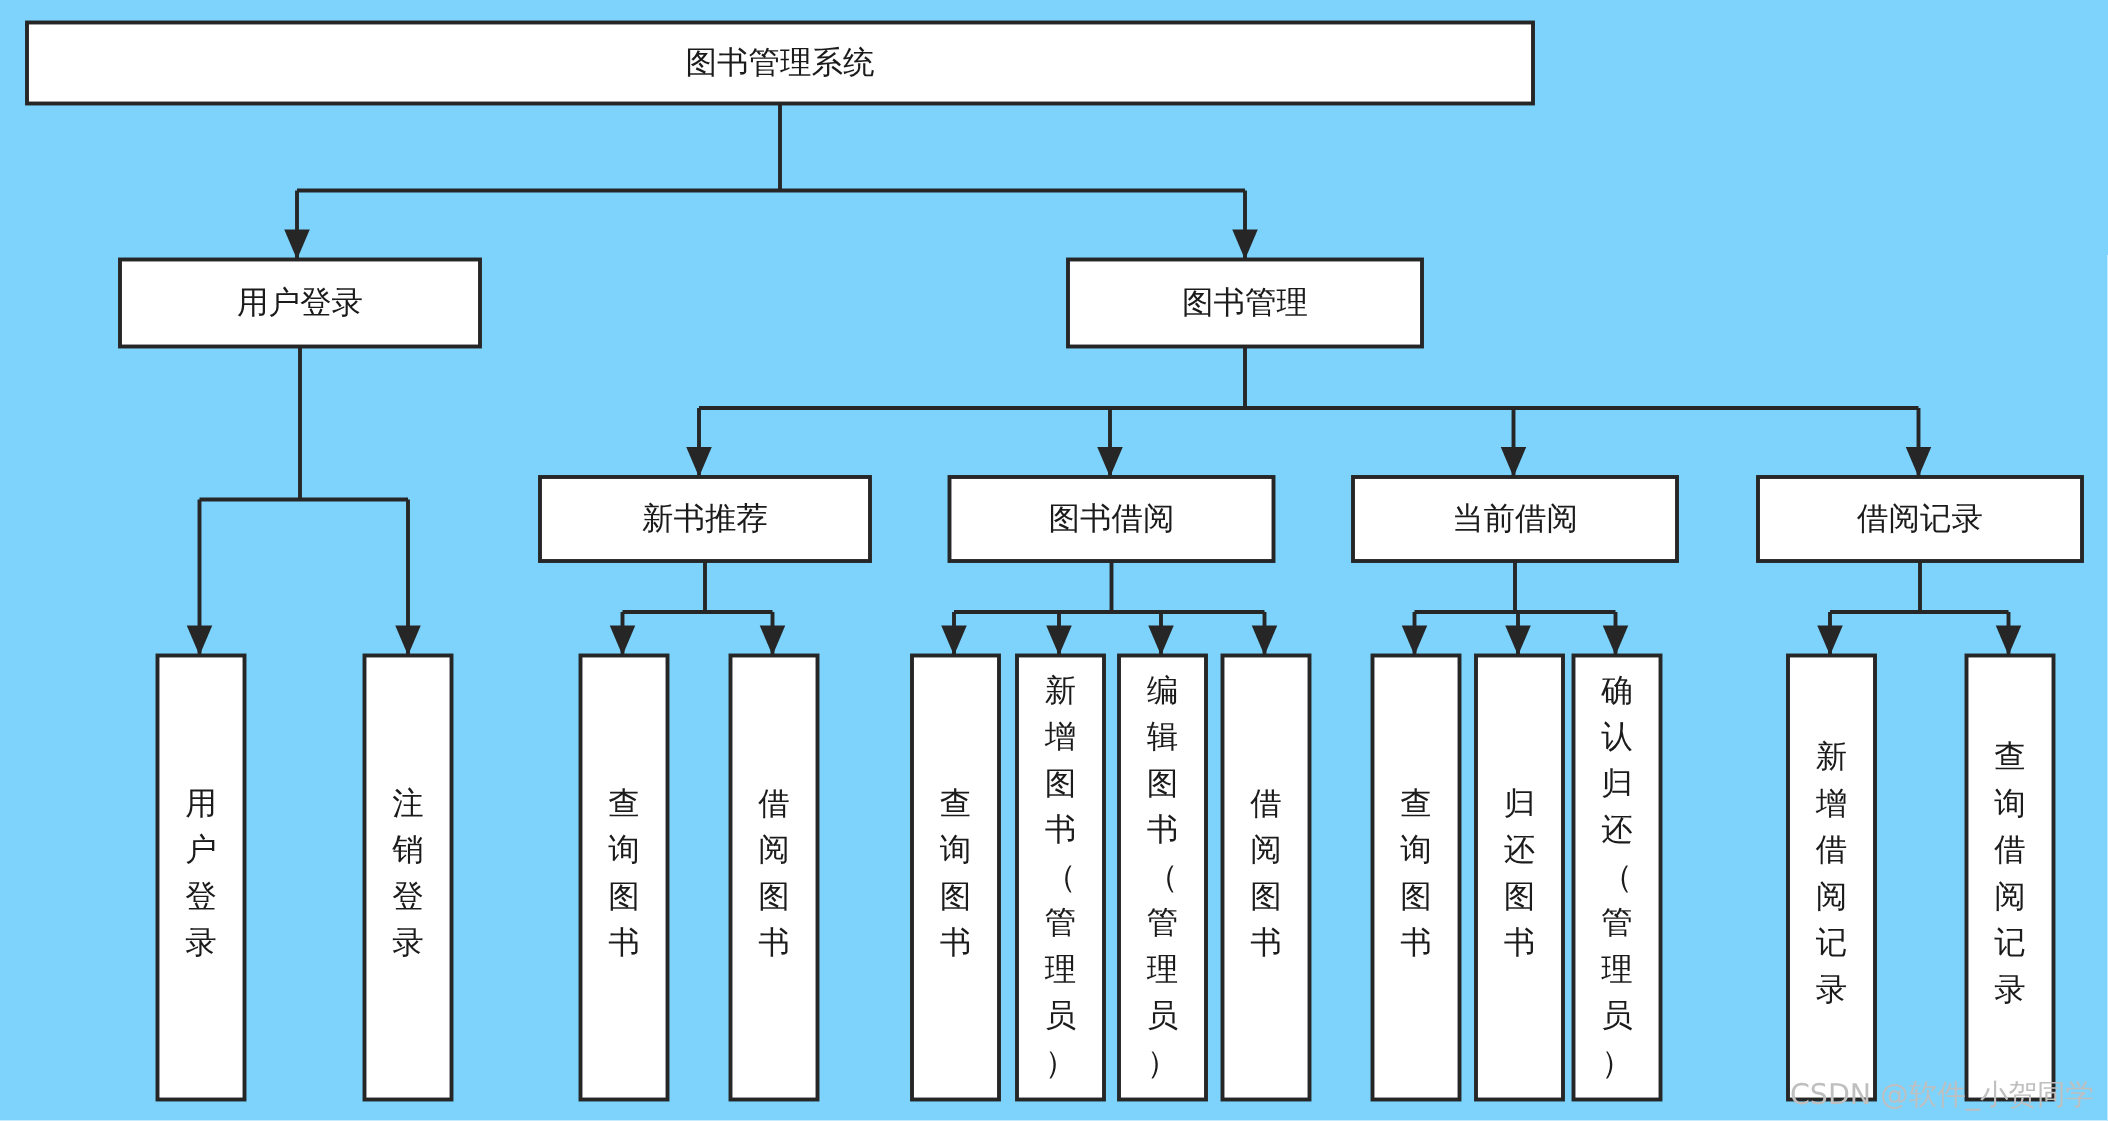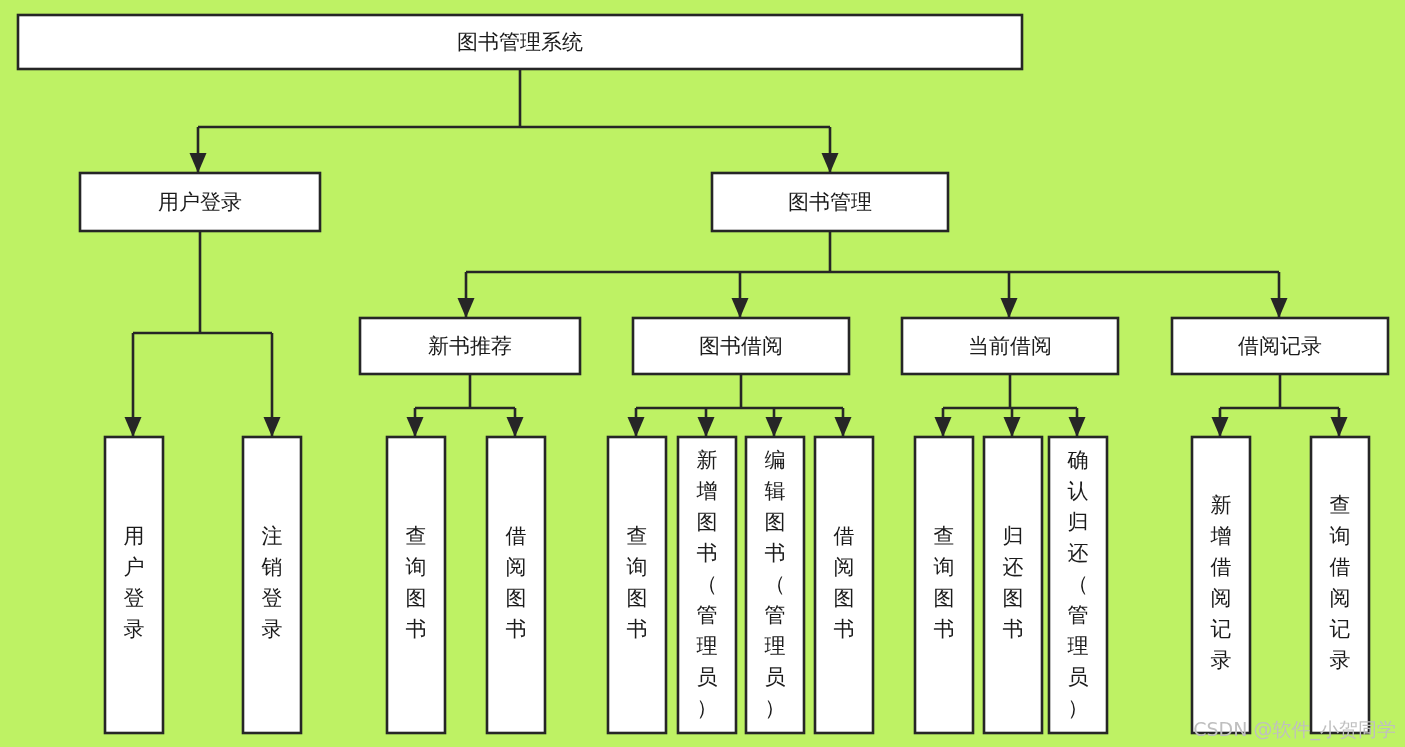--- a/index.html
+++ b/index.html
@@ -8,21 +8,21 @@
     padding: 0;
     background: #ffffff;
   }
   body {
     font-family: "DejaVu Sans", "Liberation Sans", sans-serif;
   }
   #diagram-root {
     position: relative;
     width: 1405px;
     height: 747px;
-    background: #bef264;
+    background: #7dd3fc;
     overflow: hidden;
   }
   svg.diagram-canvas {
     position: absolute;
     left: 0;
     top: 0;
     width: 1405px;
     height: 747px;
     display: block;
   }

